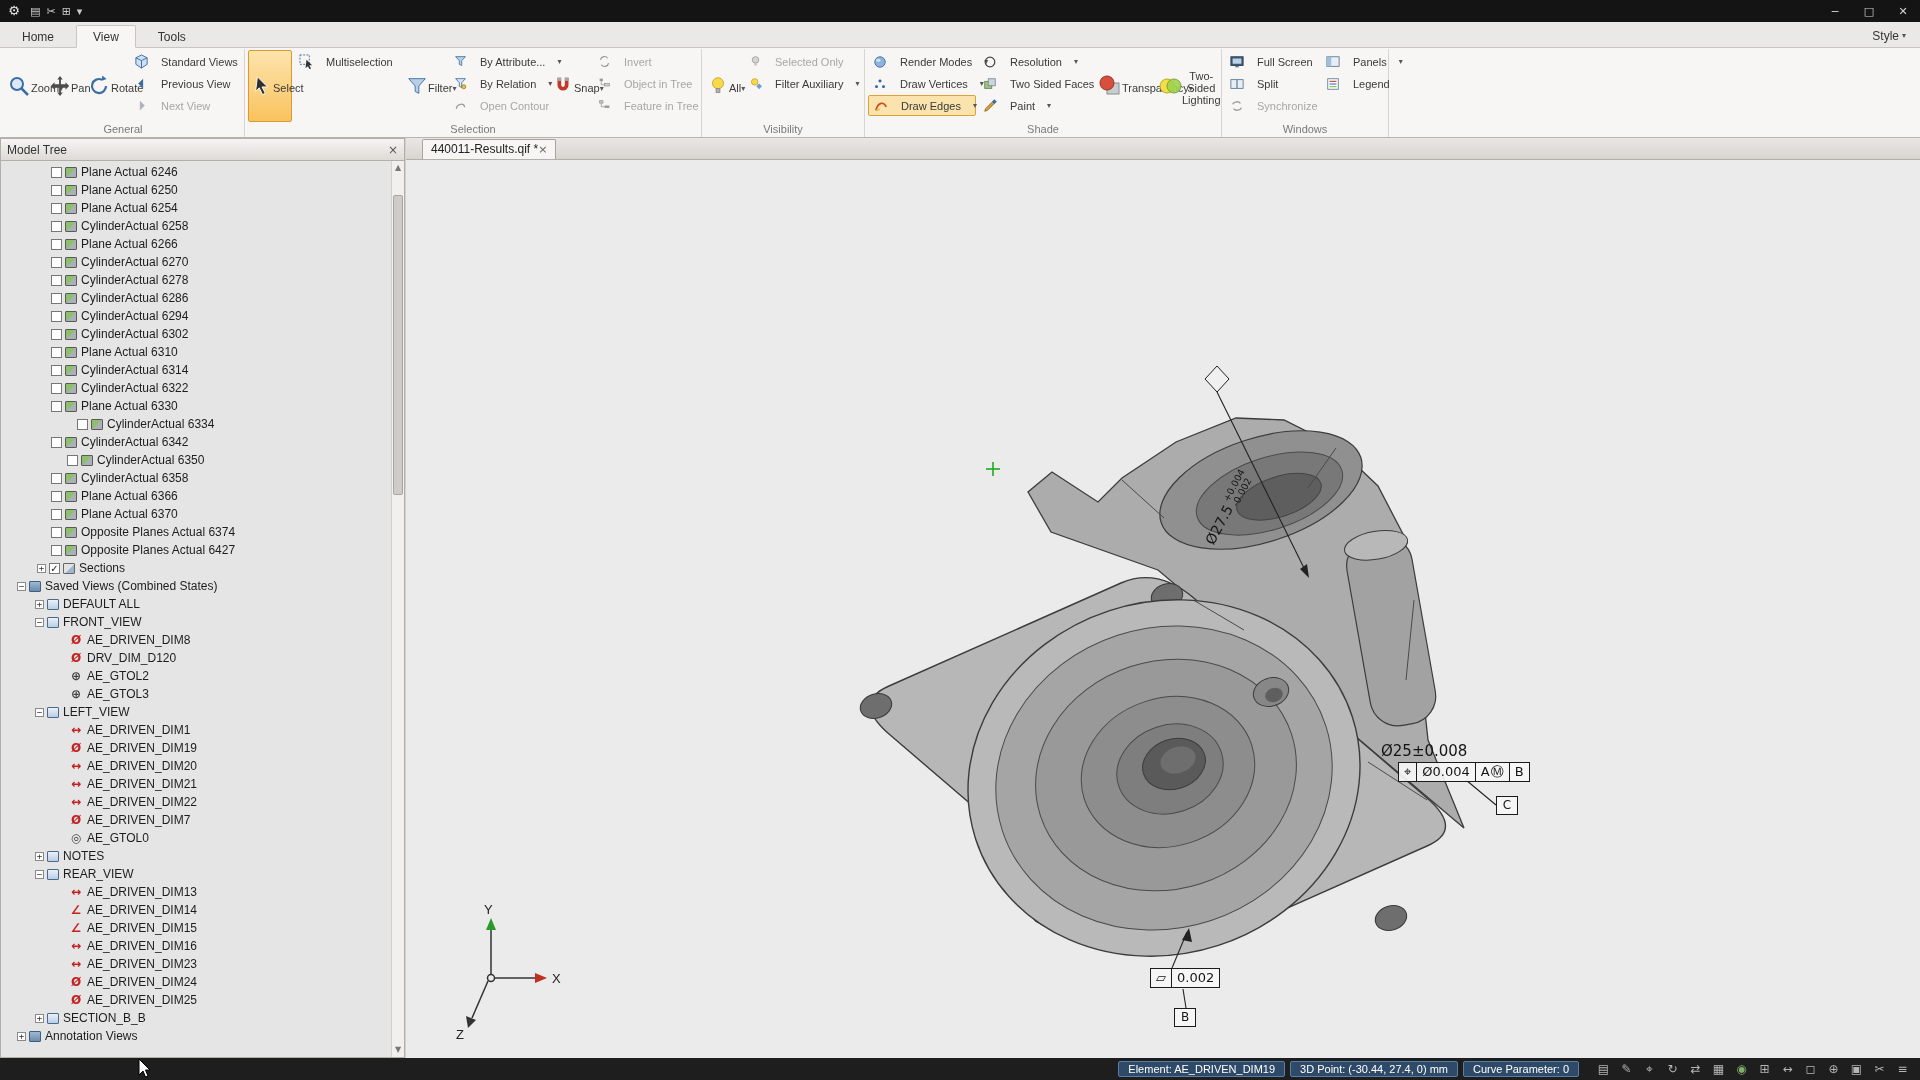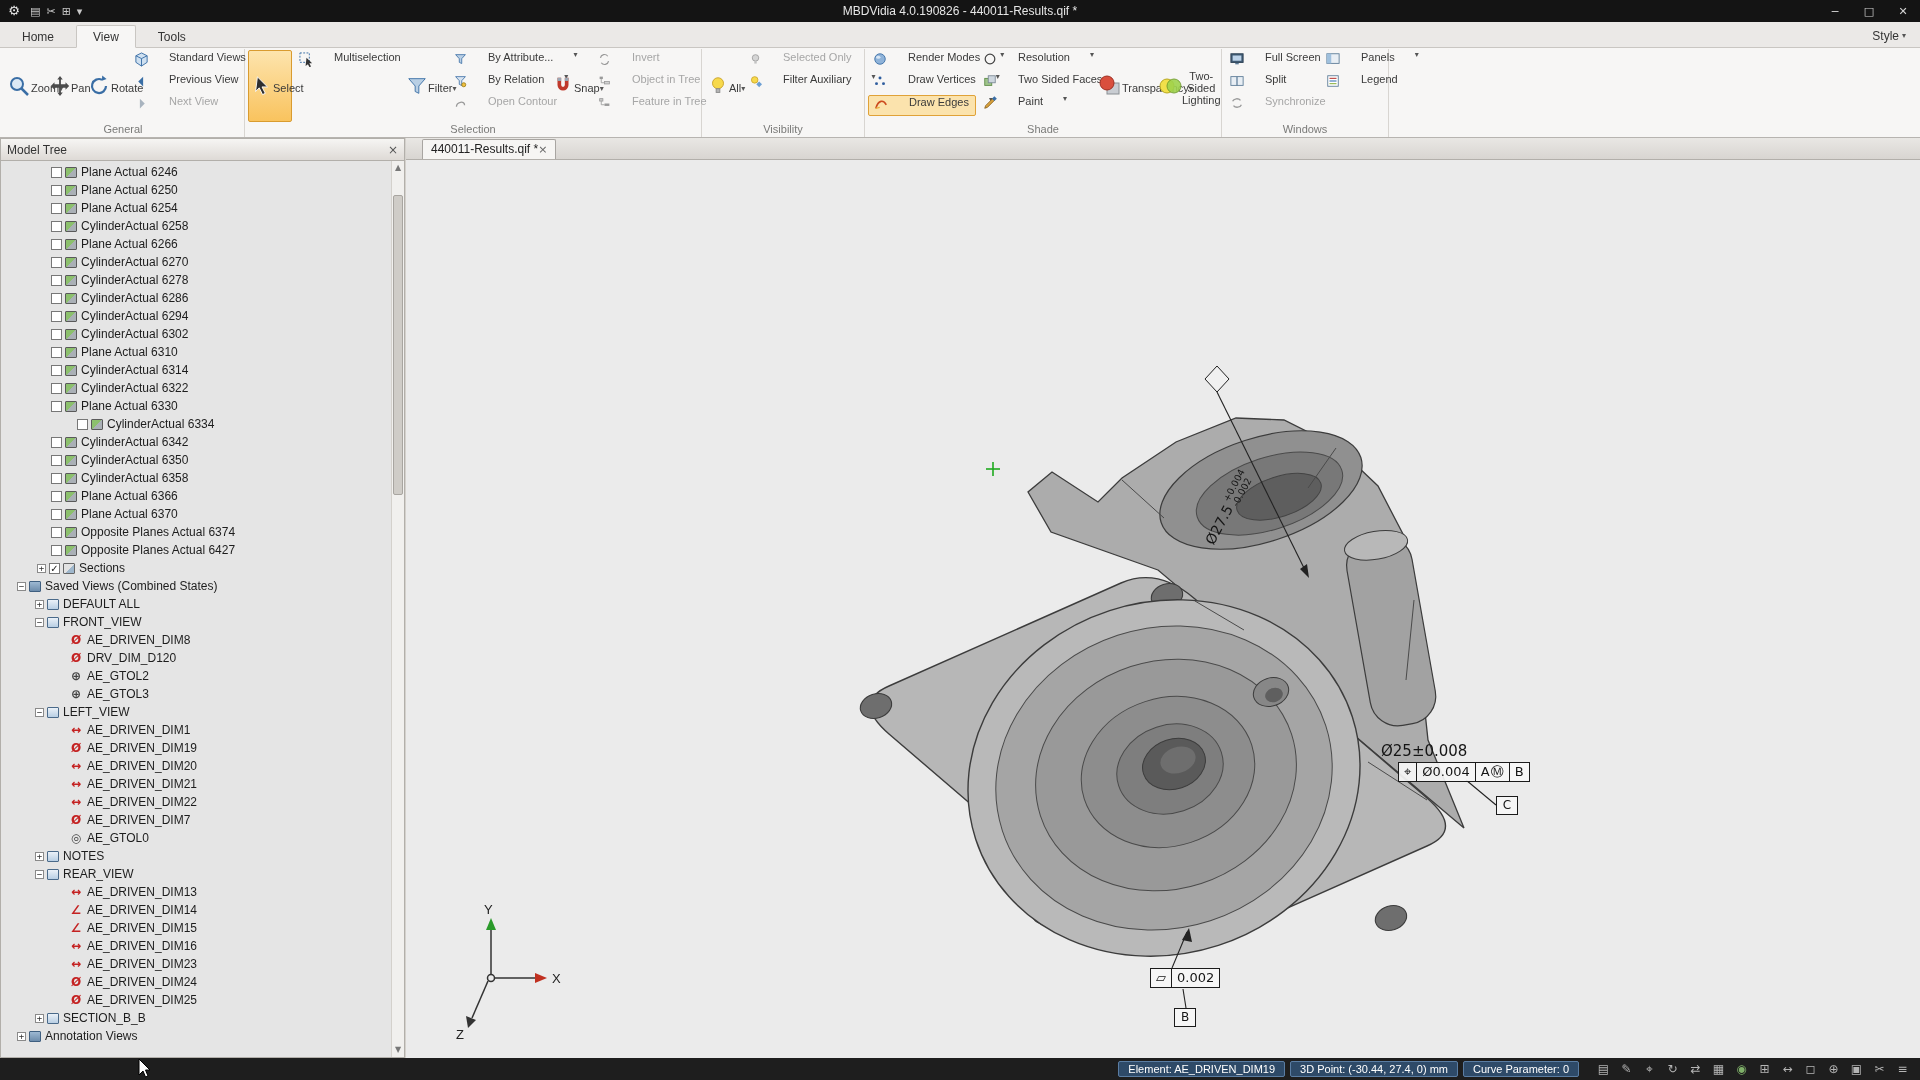--- a/index.html
+++ b/index.html
@@ -26,21 +26,21 @@
   
   .ribbon{position:absolute;left:0;top:48px;width:1920px;height:90px;background:#f7f6f5;border-bottom:1px solid #b7b4b0;display:flex;padding:1px 2px 0}
   .rgroup{display:flex;flex-direction:column;border-right:1px solid #d8d5d1;padding:0 3px;flex:none}
   .gbody{flex:1;display:flex;align-items:stretch;gap:2px;padding-top:1px}
   .glabel{height:15px;text-align:center;font-size:11px;color:#7a7a78;line-height:14px}
   .rb-l{display:flex;flex-direction:row;align-items:center;justify-content:flex-start;padding:4px 2px 1px;border-radius:2px;text-align:center;line-height:12px;font-size:11px;color:#3a3a3a}
   .rb-l .ric24{width:26px;height:26px;display:flex;align-items:center;justify-content:center;margin-bottom:3px}
   .rb-l .lb{white-space:pre-line}
   .rb-l .dd{margin-top:2px}
   .rcol{display:flex;flex-direction:column;gap:1px;padding-top:1px}
-  .rb-s{display:flex;gap:20px;height:21px;padding:0 4px;border-radius:2px;font-size:11px;color:#3a3a3a;white-space:nowrap}
+  .rb-s{display:flex;align-items:center;gap:12px;height:21px;padding:0 4px;border-radius:2px;font-size:11px;color:#3a3a3a;white-space:nowrap}
   .ric16{width:16px;height:16px;flex:none;display:flex;align-items:center;justify-content:center}
   .dis{color:#a6a6a6}
   .orange{background:linear-gradient(#fde4ad,#f9c35e);border:1px solid #d99b2f}
   .toggled{background:#fbe3ad;border:1px solid #e0a238}
 
   
   .panel{position:absolute;left:0;top:138px;width:405px;bottom:22px;background:#e5e5e5;border:1px solid #b2afaa}
   .panel-hd{height:22px;background:linear-gradient(#f6f5f3,#dedad6);border-bottom:1px solid #b2afaa;display:flex;align-items:center;padding:0 6px;font-size:12px;color:#333}
   .panel-hd .x{margin-left:auto;color:#555;font-size:12px;font-family:"DejaVu Sans",sans-serif}
   .tree{position:absolute;left:0;top:22px;right:13px;bottom:0;overflow:hidden;padding-top:2px}
@@ -86,21 +86,20 @@
 <body>
 
 <div class="titlebar">
   <span class="appicon">⚙</span>
   <div class="qat">
     <span>▤</span>
     <span>✂</span>
     <span>⊞</span>
     <span class="dd">▾</span>
   </div>
-  <div class="ttitle">MBDVidia 4.0.190826 - 440011-Results.qif *</div>
   <div class="winbtns">
     <span class="wb">─</span>
     <span class="wb">□</span>
     <span class="wb">✕</span>
   </div>
 </div>
 
 <div class="tabrow">
   <div class="rtab">Home</div>
   <div class="rtab active">View</div>
@@ -541,21 +540,21 @@
       <div class="trow" style="padding-left: 76px;">
         <span class="cb"></span>
         <span class="chip feature"></span>
         <span class="tl">CylinderActual 6334</span>
       </div>
       <div class="trow" style="padding-left: 50px;">
         <span class="cb"></span>
         <span class="chip feature"></span>
         <span class="tl">CylinderActual 6342</span>
       </div>
-      <div class="trow" style="padding-left: 50px;">
+      <div class="trow" style="padding-left: 66px;">
         <span class="cb"></span>
         <span class="chip feature"></span>
         <span class="tl">CylinderActual 6350</span>
       </div>
       <div class="trow" style="padding-left: 50px;">
         <span class="cb"></span>
         <span class="chip feature"></span>
         <span class="tl">CylinderActual 6358</span>
       </div>
       <div class="trow" style="padding-left: 50px;">

